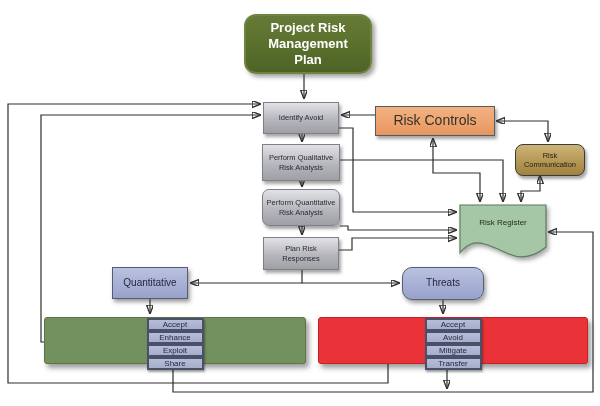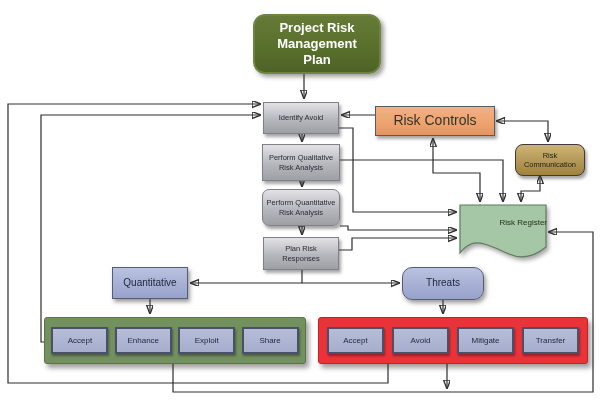--- a/index.html
+++ b/index.html
@@ -38,33 +38,34 @@
   }
   .category{
     background:linear-gradient(180deg,#bac2e0 0%,#a7b0d4 55%,#98a2ca 100%);
     border:1.3px solid #565d72;font-size:10px;color:#22283c;
     box-shadow:2px 3px 4px rgba(60,60,60,.5);
   }
   .container{
     position:absolute;display:flex;align-items:center;justify-content:space-evenly;
     box-sizing:border-box;border-radius:3px;
     box-shadow:3px 4px 5px rgba(40,40,40,.45);
+    flex-direction:column;
   }
   .container.green{background:#73905f;border:1px solid #5b7549;}
   .container.red{background:#e93338;border:1px solid #c32227;}
   .resp{
     width:57px;height:27px;display:flex;align-items:center;justify-content:center;
     background:linear-gradient(180deg,#b6bdd8 0%,#a6aecd 100%);
     border:2px solid #4a5068;font-size:8px;color:#23283c;box-sizing:border-box;
     box-shadow:1px 2px 2px rgba(0,0,0,.35);text-align:center;
   }
   .register{position:absolute;}
   .register svg{display:block;filter:drop-shadow(2px 3px 2px rgba(60,60,60,.45));}
   .register .lbl{
-    position:absolute;left:0;top:14px;width:100%;text-align:right;
+    position:absolute;left:0;top:14px;width:100%;text-align:center;
     font-size:8px;color:#21301f;
   }
 </style>
 </head>
 <body>
 
 <div class="stage">
 
   <svg class="wires" viewBox="0 0 600 406">
     <defs>
@@ -90,21 +91,21 @@
     <path d="M339 250 L352 250 L352 238 L456 238" marker-end="url(#mA)"></path>
     <path d="M433 139 L433 173 L480 173 L480 201" marker-start="url(#mAs)" marker-end="url(#mA)"></path>
     <path d="M497 121 L548 121 L548 141" marker-start="url(#mAs)" marker-end="url(#mA)"></path>
     <path d="M540 176 L540 191 L521 191 L521 201" marker-start="url(#mAs)" marker-end="url(#mA)"></path>
     <path d="M388 364 L388 383 L8 383 L8 104 L260 104" marker-end="url(#mA)"></path>
     <path d="M44 342 L41 342 L41 115 L260 115" marker-end="url(#mA)"></path>
     <path d="M173 364 L173 392 L593 392 L593 232 L549 232" marker-end="url(#mA)"></path>
     <path d="M447 364 L447 388" marker-end="url(#mA)"></path>
   </svg>
 
-  <div class="node prmp" style="left:253px;top:14px;width:128px;height:60px;">Project Risk Management Plan</div>
+  <div class="node prmp" style="left:244px;top:14px;width:128px;height:60px;">Project Risk Management Plan</div>
 
   <div class="node process" style="left:263px;top:102px;width:76px;height:32px;">Identify Avoid</div>
 
   <div class="node process" style="left:262px;top:144px;width:78px;height:37px;">Perform Qualitative Risk Analysis</div>
 
   <div class="node process" style="left:262px;top:189px;width:78px;height:37px;border-radius:7px;">Perform Quantitative Risk Analysis</div>
 
   <div class="node process" style="left:263px;top:237px;width:76px;height:33px;">Plan Risk Responses</div>
 
   <div class="node controls" style="left:375px;top:106px;width:120px;height:30px;">Risk Controls</div>

